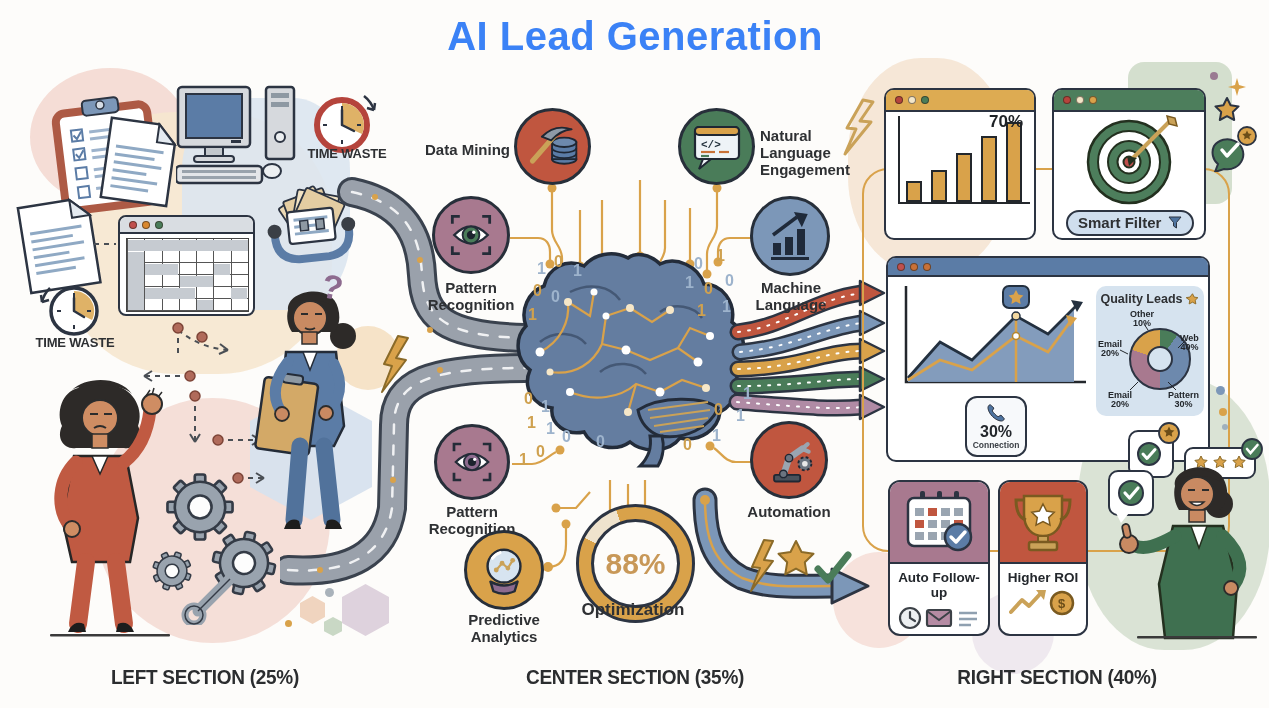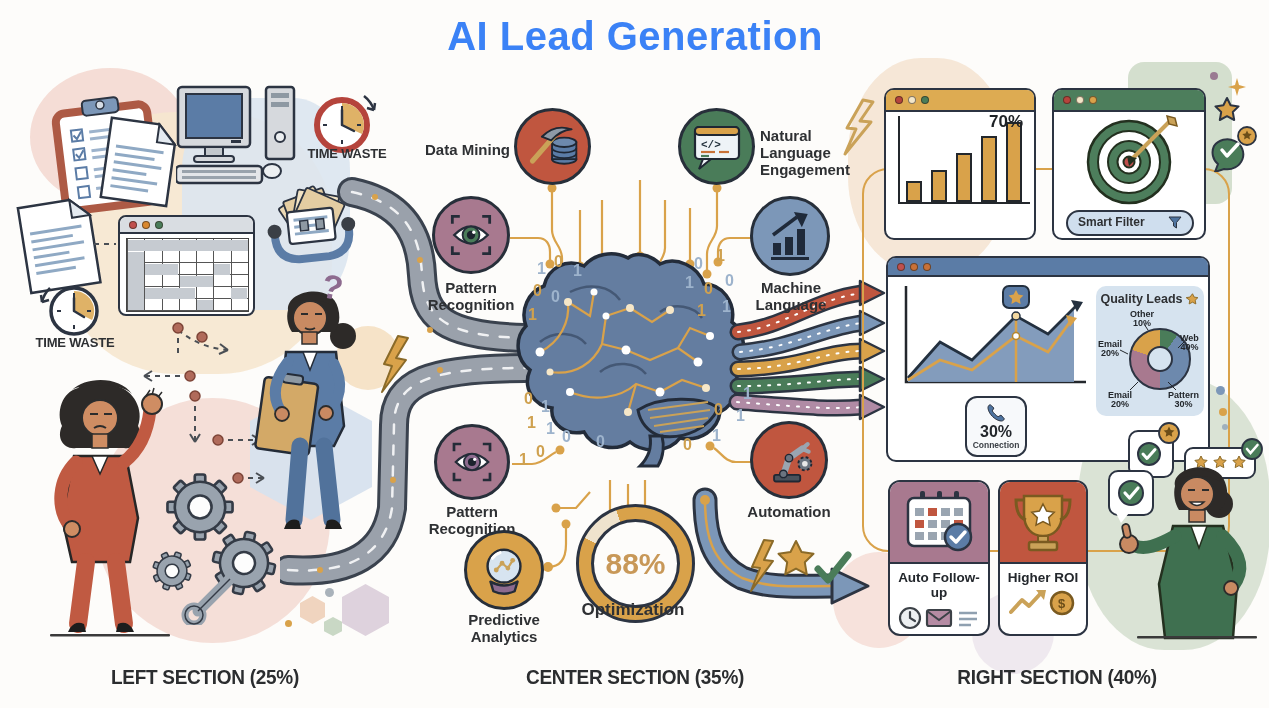--- a/index.html
+++ b/index.html
@@ -638,21 +638,21 @@
       <circle cx="46" cy="48" r="41" fill="#4d7e5c" stroke="#23301f" stroke-width="2.5"></circle>
       <circle cx="46" cy="48" r="31" fill="#fff" stroke="#23301f" stroke-width="2"></circle>
       <circle cx="46" cy="48" r="21" fill="#4d7e5c" stroke="#23301f" stroke-width="2"></circle>
       <circle cx="46" cy="48" r="11.5" fill="#fff" stroke="#23301f" stroke-width="2"></circle>
       <circle cx="46" cy="48" r="5.5" fill="#c0504d" stroke="#23301f" stroke-width="2"></circle>
       <path d="M88 6 L48 46" stroke="#caa258" stroke-width="4"></path>
       <path d="M84 2 l8 2 l2 8 l-8 -2 Z" fill="#caa258" stroke="#7a5a20" stroke-width="1.5"></path>
       <polygon points="44,42 54,44 46,52" fill="#23301f"></polygon>
     </svg>
     <div class="abs" style="left:12px;top:120px;width:128px;height:26px;background:#cfdeee;border:2px solid #2c3442;border-radius:13px;display:flex;align-items:center;justify-content:space-between;padding:0 10px;box-sizing:border-box">
-      <span class="lbl" style="position:static;font-size:12px">Smart Filter</span>
+      <span class="lbl" style="position:static;font-size:15px">Smart Filter</span>
       <svg width="14" height="14" viewBox="0 0 14 14">
         <path d="M1 1 H13 L8.5 6.5 V12 L5.5 10 V6.5 Z" fill="#4f74a0" stroke="#2c3442" stroke-width="1"></path>
       </svg>
     </div>
   </div>
 
   <div class="win" style="left:886px;top:256px;width:324px;height:206px;z-index:2">
     <div class="winbar" style="height:17px;background:#5b7ca6">
       <span class="wdot" style="background:#c0504d"></span>
       <span class="wdot" style="background:#c87137"></span>

